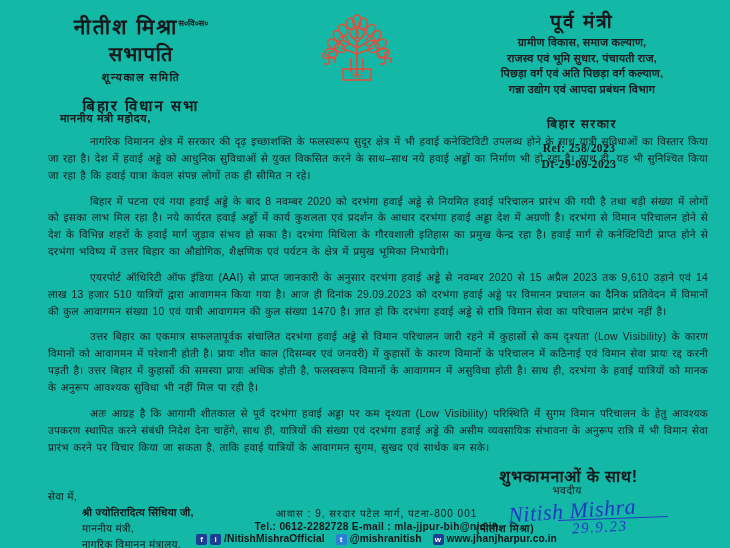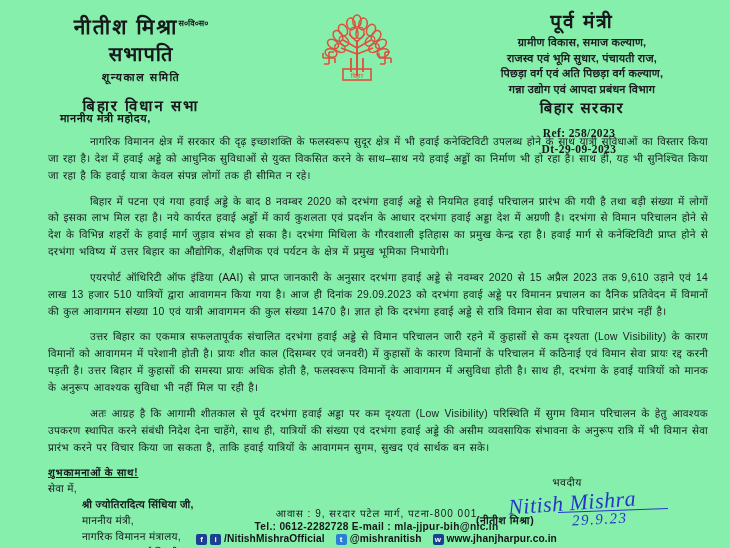--- a/index.html
+++ b/index.html
@@ -12,21 +12,21 @@
     height: 548px;
     font-family: "Liberation Serif", "DejaVu Serif", serif;
     color: #16181b;
     position: relative;
     overflow: hidden;
   }
   .page {
     position: relative;
     width: 730px;
     height: 548px;
-    background: #86efac;
+    background: #14b8a6;
     box-sizing: border-box;
     padding: 0;
   }
 
   
   .letterhead {
     display: flex;
     align-items: flex-start;
     justify-content: space-between;
     padding: 8px 14px 0 16px;
@@ -101,23 +101,23 @@
     font-family: "Liberation Sans", "DejaVu Sans", sans-serif;
     font-size: 11px;
     font-weight: bold;
     line-height: 1.42;
     letter-spacing: 0.2px;
     color: #1c1e22;
   }
   .lh-govt {
     font-family: "Liberation Sans", "DejaVu Sans", sans-serif;
     font-weight: bold;
-    font-size: 15px;
+    font-size: 12px;
     letter-spacing: 1.5px;
-    margin-top: 0;
+    margin-top: 18px;
     text-align: center;
   }
   .refblock {
     margin-top: 9px;
     padding-right: 6px;
     font-family: "Liberation Serif", "DejaVu Serif", serif;
     font-weight: bold;
     font-size: 11.5px;
     line-height: 1.38;
     letter-spacing: 0.4px;
@@ -141,26 +141,25 @@
     text-align: justify;
     text-indent: 42px;
     margin: 0 0 9px 0;
     letter-spacing: 0.25px;
     word-spacing: 1.2px;
     color: #1a1c1f;
   }
   .closing {
     font-family: "Liberation Sans", "DejaVu Sans", sans-serif;
     font-weight: bold;
-    font-size: 10px;
-    text-align: left;
+    font-size: 16px;
+    text-align: right;
     letter-spacing: 0.8px;
     margin: 5px 0 0 0;
     padding-right: 70px;
-    text-decoration: underline;
   }
 
   
   .lower {
     position: relative;
     padding: 2px 22px 0 48px;
     min-height: 86px;
   }
   .sign-wrap {
     position: absolute;

